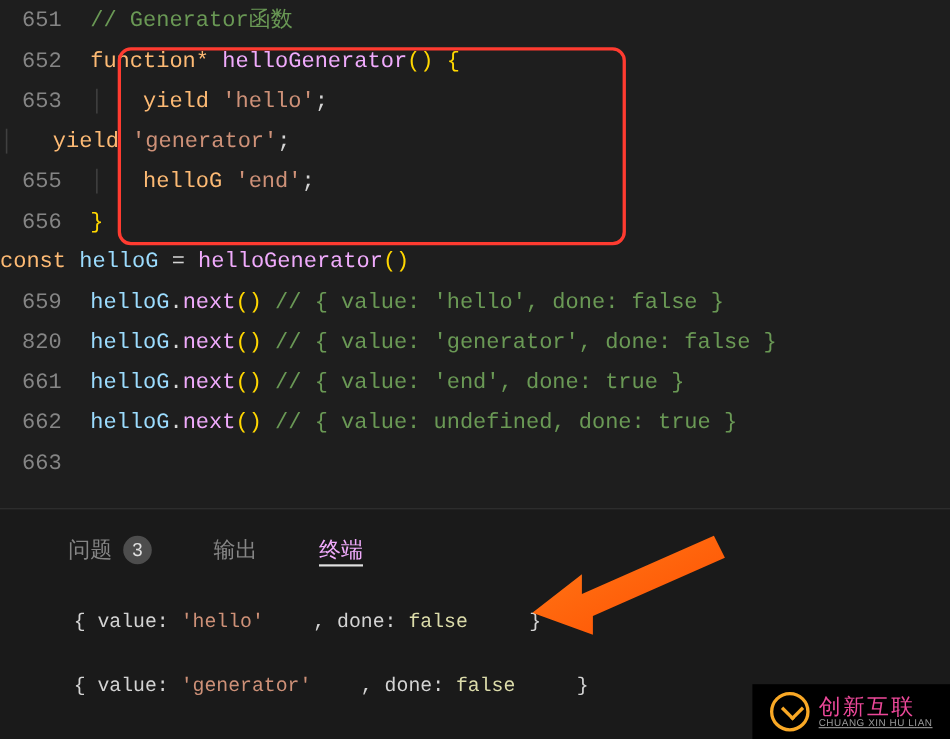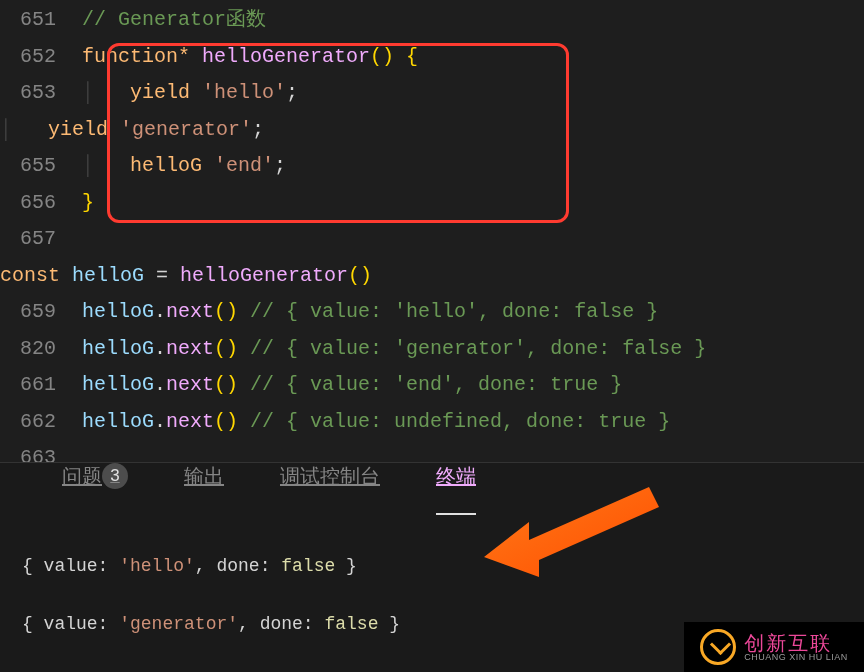--- a/index.html
+++ b/index.html
@@ -72,25 +72,25 @@
   align-items: center;
   height: 50px;
   padding-left: 62px;
   gap: 56px;
   font-family: -apple-system, 'Segoe UI', sans-serif;
   font-size: 20px;
   color: #858585;
 }
 .tab {
   display: flex;
-  align-items: flex-start;
+  align-items: flex-end;
+  gap: 10px;
   cursor: pointer;
   height: 100%;
   position: relative;
-  text-decoration: underline;
 }
 .tab.active {
   color: #f0abfc;
 }
 .tab.active::after {
   content: '';
   position: absolute;
   bottom: -2px;
   left: 0;
   right: 0;
@@ -107,21 +107,21 @@
   align-items: center;
   justify-content: center;
   font-size: 17px;
 }
 .terminal {
   padding: 10px 22px 0 22px;
   font-size: 18px;
   line-height: 29px;
   white-space: pre;
 }
-.t-key { color: #d4d4d4; }
+.t-key { color: #d4d4d4; margin-left: 45px; }
 .t-str { color: #ce9178; }
 .t-bool { color: #dcdcaa; }
 .arrow {
   position: absolute;
   right: 200px;
   top: 462px;
   pointer-events: none;
   z-index: 8;
 }
 .watermark {
@@ -153,21 +153,21 @@
   border-bottom: 3px solid #f9a825;
   top: 5px; left: 10px;
   transform: rotate(-45deg);
 }
 .wm-text {
   display: flex;
   flex-direction: column;
   line-height: 1;
 }
 .wm-cn { color: #ec4899; font-size: 20px; font-family: sans-serif; letter-spacing: 2px; }
-.wm-en { color: #999; font-size: 9px; font-family: sans-serif; letter-spacing: 0.5px; }
+.wm-en { color: #999; font-size: 9px; font-family: sans-serif; letter-spacing: 0.5px; text-decoration: underline; }
 </style>
 </head>
 <body>
 
 <div class="editor">
   <div class="highlight-box"></div>
 
   <div class="line">
     <div class="gutter">651</div>
     <div class="code"><span class="c-comment">// Generator函数</span></div>
@@ -190,24 +190,20 @@
   <div class="line">
     <div class="gutter">655</div>
     <div class="code"><span class="guide">│   </span><span class="c-keyword-pink">helloG</span> <span class="c-string">'end'</span><span class="c-punct">;</span></div>
   </div>
 
   <div class="line">
     <div class="gutter">656</div>
     <div class="code"><span class="c-brace">}</span></div>
   </div>
 
-  <div class="line">
-    <div class="gutter">657</div>
-    <div class="code"></div>
-  </div>
 
   <div class="line">
     <div class="code"><span class="c-keyword">const</span> <span class="c-var">helloG</span><span class="c-op"> = </span><span class="c-func">helloGenerator</span><span class="c-paren">()</span></div>
   </div>
 
   <div class="line">
     <div class="gutter">659</div>
     <div class="code"><span class="c-var">helloG</span><span class="c-punct">.</span><span class="c-func">next</span><span class="c-paren">()</span> <span class="c-comment">// { value: 'hello', done: false }</span></div>
   </div>
 
@@ -234,23 +230,20 @@
 
 <div class="panel">
   <div class="tabs">
     <div class="tab">
       <span>问题</span>
       <span class="badge">3</span>
     </div>
     <div class="tab">
       <span>输出</span>
     </div>
-    <div class="tab">
-      <span>调试控制台</span>
-    </div>
     <div class="tab active">
       <span>终端</span>
     </div>
   </div>
 
   <div class="terminal">
 <div><span class="t-key">{ value: </span><span class="t-str">'hello'</span><span class="t-key">, done: </span><span class="t-bool">false</span><span class="t-key"> }</span></div>
 <div><span class="t-key">{ value: </span><span class="t-str">'generator'</span><span class="t-key">, done: </span><span class="t-bool">false</span><span class="t-key"> }</span></div>
 <div></div>
 

